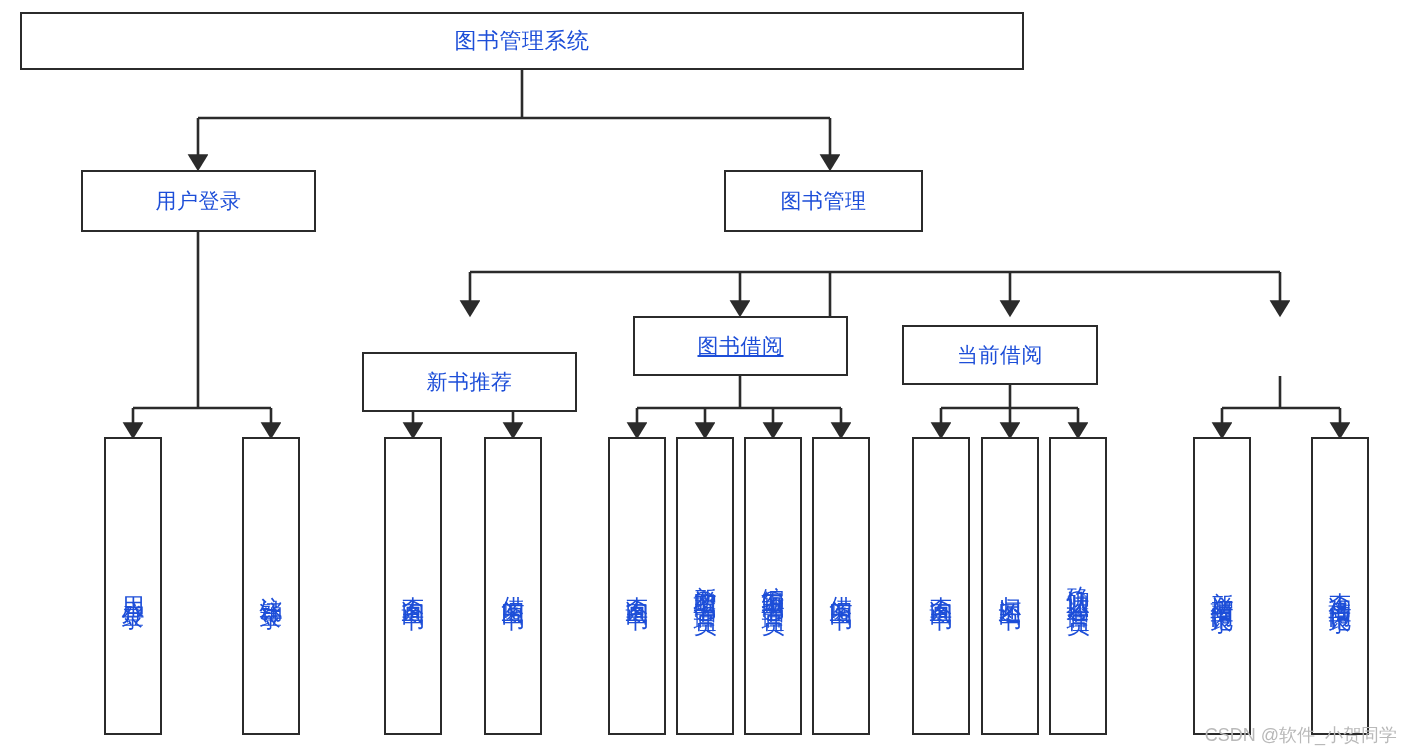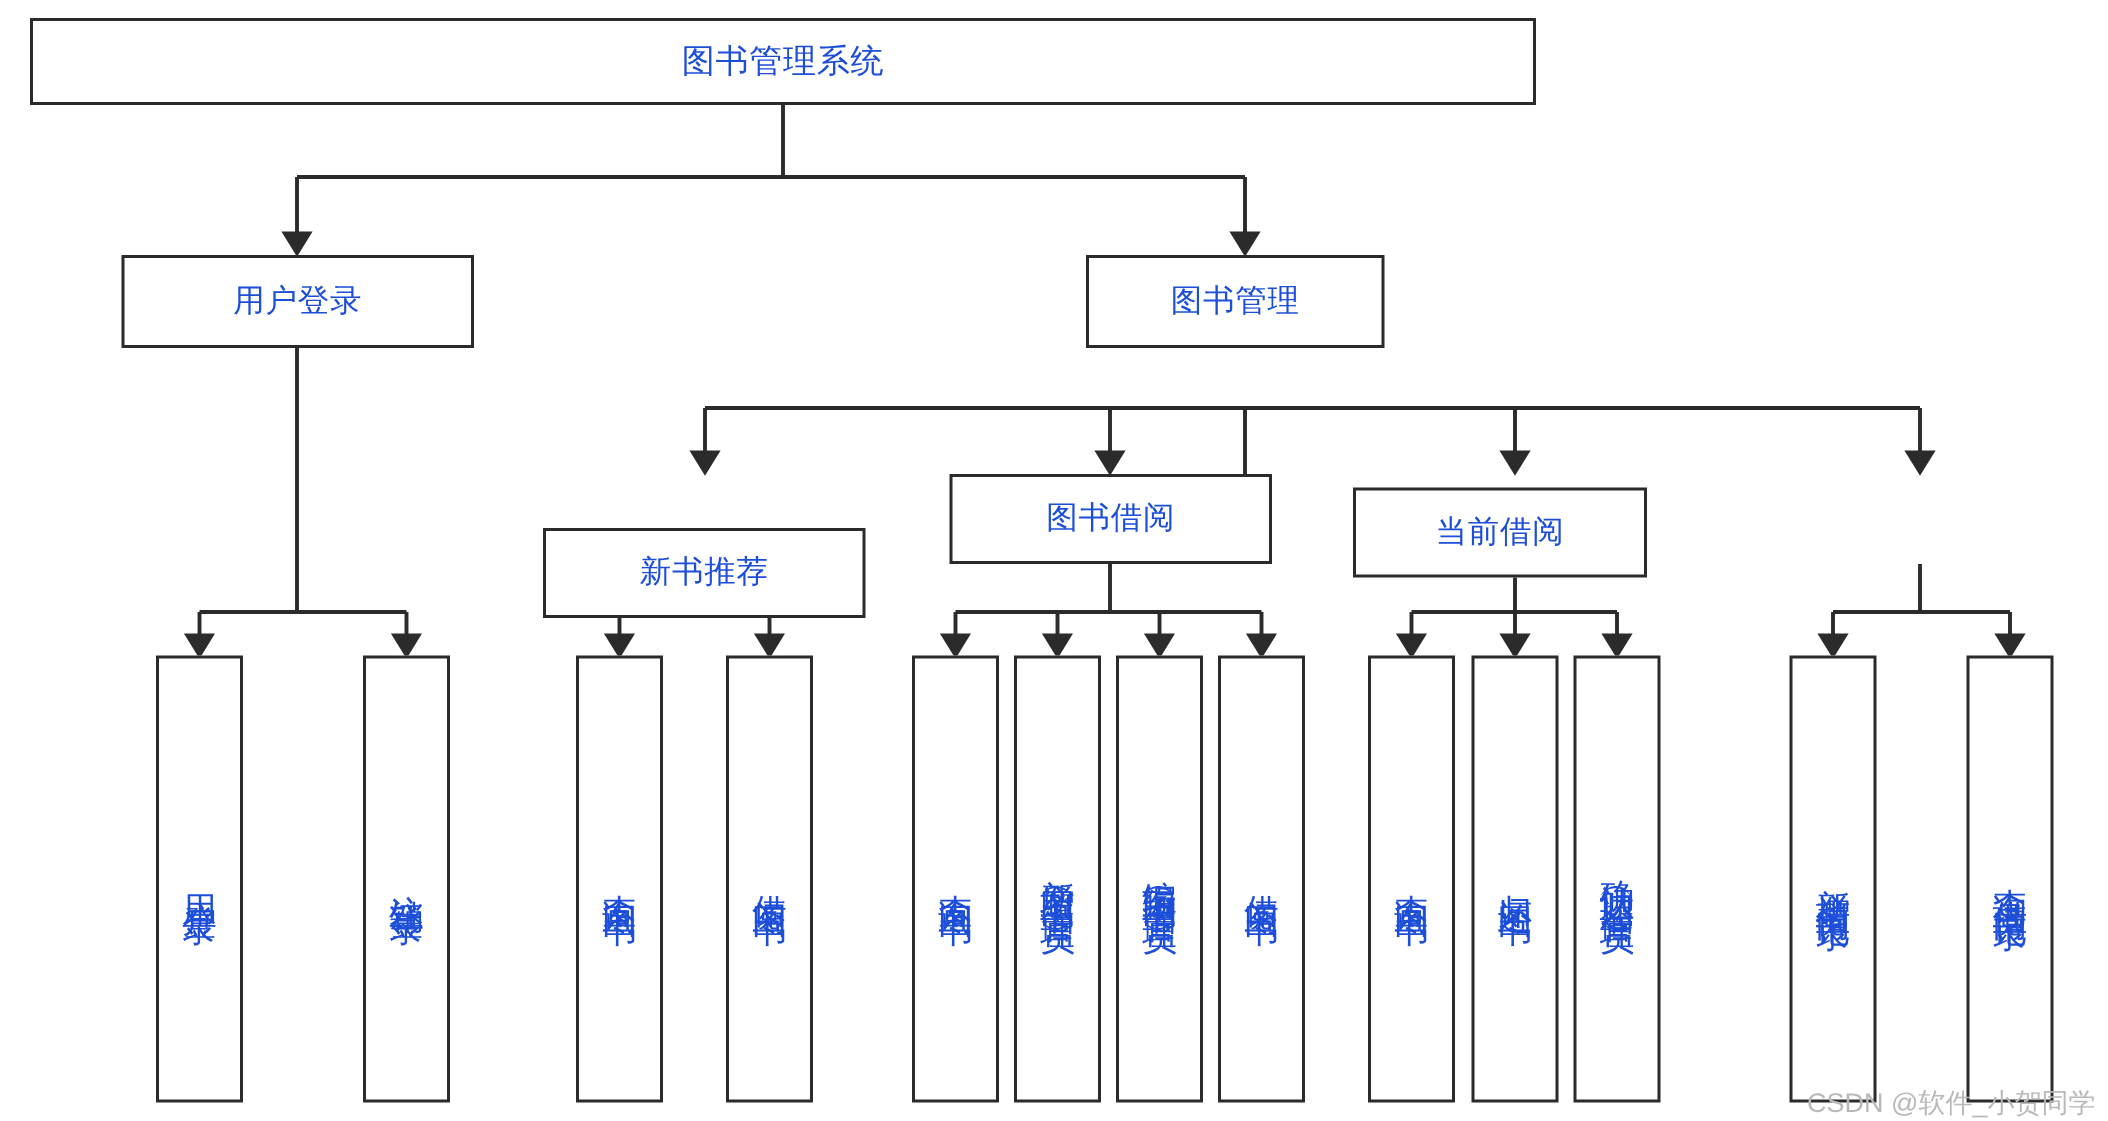--- a/index.html
+++ b/index.html
@@ -138,21 +138,21 @@
   <div class="node horiz" style="left:81px; top:170px; width:235px; height:62px;">
     <span class="node-label">用户登录</span>
   </div>
   <div class="node horiz" style="left:712px; top:170px; width:199px; height:62px;margin-left:12px;">
     <span class="node-label">图书管理</span>
   </div>
 
   <div class="node horiz" style="left:362px; top:316px; width:215px; height:60px;margin-top:36px;">
     <span class="node-label">新书推荐</span>
   </div>
-  <div class="node horiz" style="left:633px; top:316px; width:215px; height:60px;">
+  <div class="node horiz" style="left:633px; top:316px; width:215px; height:60px;text-decoration:underline;">
     <span class="node-label">图书借阅</span>
   </div>
   <div class="node horiz" style="left:902px; top:325px; width:196px; height:60px;">
     <span class="node-label">当前借阅</span>
   </div>
 
   <div class="node vert" style="left:104px; top:437px; width:58px; height:298px;">
     <span class="node-label">用户登录</span>
   </div>
   <div class="node vert" style="left:242px; top:437px; width:58px; height:298px;">

